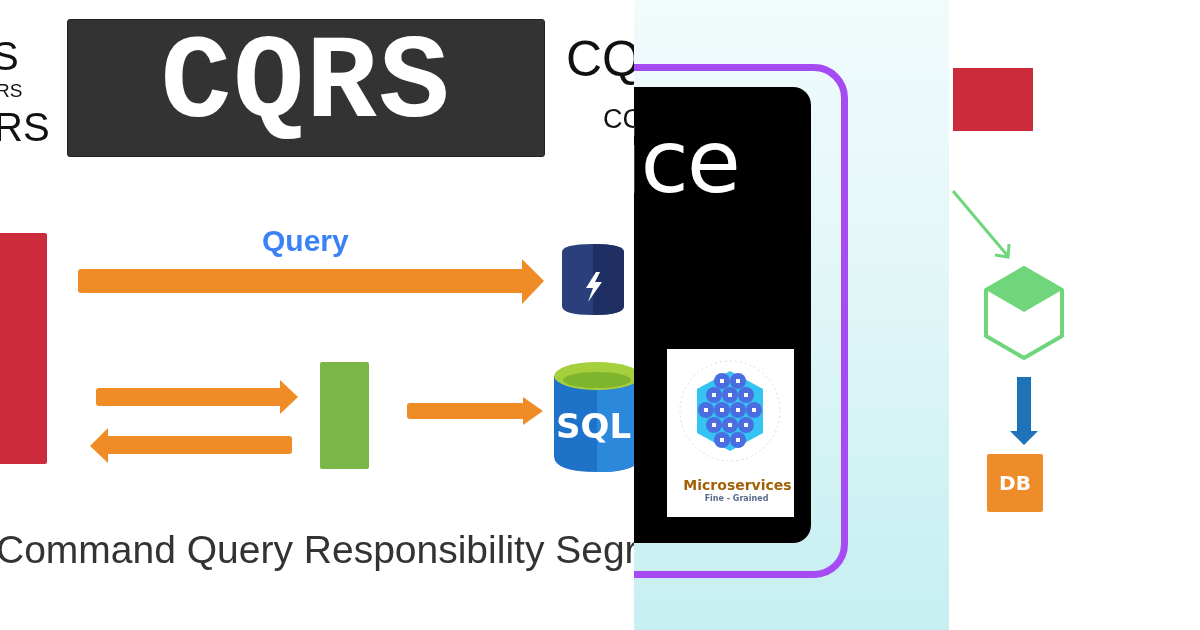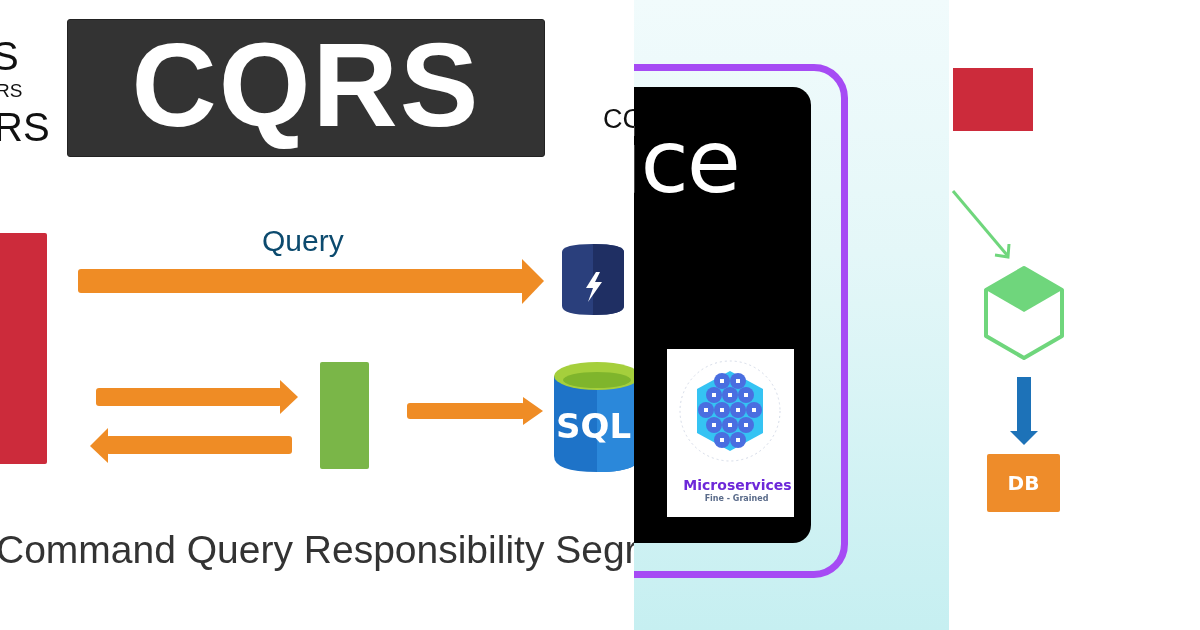--- a/index.html
+++ b/index.html
@@ -5,53 +5,54 @@
   html, body { margin:0; padding:0; }
   body { width:1200px; height:630px; position:relative; overflow:hidden; background:#ffffff; font-family:"Liberation Sans", sans-serif; }
   .panel { position:absolute; top:0; height:630px; overflow:hidden; }
   #p1 { left:0; width:634px; background:#ffffff; }
   #p2 { left:634px; width:315px; background:linear-gradient(180deg,#f1fbfc 0%,#e4f7f8 40%,#c6eff1 100%); }
   #p3 { left:949px; width:251px; background:#ffffff; }
 
   
   .t-left-big { position:absolute; font-family:"Liberation Sans", sans-serif; color:#111; }
   .cqrs-box { position:absolute; left:67px; top:19px; width:476px; height:136px; background:#333333; border:1px solid #222; border-radius:3px; display:flex; align-items:center; justify-content:center; }
-  .cqrs-box span { color:#fff; font-family:Liberation Sans, sans-serif; font-weight:bold; font-size:118px; letter-spacing:2px; line-height:1; margin-top:-6px; }
+  .cqrs-box span { color:#fff; font-family:Liberation Mono, monospace; font-weight:bold; font-size:118px; letter-spacing:2px; line-height:1; margin-top:-6px; }
   .red-block { position:absolute; left:-10px; top:233px; width:57px; height:231px; background:#cc2b3b; border-radius:2px; }
   .red-block span { position:absolute; left:-8px; top:100px; color:#fff; font-size:34px; font-weight:300; }
-  .label { position:absolute; color:#0c4a6e; font-family:"Liberation Sans", sans-serif; }
+  .label { position:absolute; color:#3b82f6; font-family:"Liberation Sans", sans-serif;font-weight:bold; }
   .arrow { position:absolute; }
   .green-block { position:absolute; left:320px; top:362px; width:49px; height:107px; background:#7ab648; border-radius:2px; }
   .footer-text { position:absolute; left:-4px; top:528px; font-size:39px; color:#333; white-space:nowrap; font-family:"Liberation Sans", sans-serif; }
 
   
   .purple-frame { position:absolute; left:-40px; top:64px; width:240px; height:500px; border:7px solid #a64bf4; border-radius:34px; }
   .black-card { position:absolute; left:-30px; top:87px; width:207px; height:456px; background:#000; border-radius:18px; }
   .ice-text { position:absolute; left:-16px; top:118px; color:#fff; font-family:"DejaVu Sans", sans-serif; font-size:88px; letter-spacing:-2px; line-height:1; }
   .ms-card { position:absolute; left:33px; top:349px; width:127px; height:168px; background:#fff; }
-  .ms-title { position:absolute; left:0; width:141px; top:128px; text-align:center; color:#6d28d9; font-weight:bold; font-size:14px; font-family:"DejaVu Sans", sans-serif; }
+  .ms-title { position:absolute; left:0; width:141px; top:128px; text-align:center; color:#a16207; font-weight:bold; font-size:14px; font-family:"DejaVu Sans", sans-serif; }
   .ms-sub { position:absolute; left:0; width:139px; top:145px; text-align:center; color:#5a6b8a; font-size:8px; font-weight:bold; font-family:"DejaVu Sans", sans-serif; }
 
   
   .red-rect { position:absolute; left:4px; top:68px; width:80px; height:63px; background:#cc2b3b; }
-  .db-box { position:absolute; left:38px; top:454px; width:73px; height:58px; background:#ee8c2a; border-radius:2px; display:flex; align-items:center; justify-content:center; }
+  .db-box { position:absolute; left:38px; top:454px; width:56px; height:58px; background:#ee8c2a; border-radius:2px; display:flex; align-items:center; justify-content:center; }
   .db-box span { color:#fff; font-weight:bold; font-size:20px; font-family:"DejaVu Sans", sans-serif; }
 </style>
 </head>
 <body>
 
 <div class="panel" id="p1">
   <div class="t-left-big" style="left:-8px;top:34px;font-size:40px;">S</div>
   <div class="t-left-big" style="left:-4px;top:80px;font-size:19px;">RS</div>
   <div class="t-left-big" style="left:-6px;top:105px;font-size:40px;">RS</div>
 
   <div class="cqrs-box">
     <span>CQRS</span>
   </div>
 
+  <div class="t-left-big" style="left:566px;top:30px;font-size:50px;">CQ</div>
   <div class="t-left-big" style="left:603px;top:104px;font-size:27px;">CC</div>
 
   <div class="red-block">
     <span>5</span>
   </div>
 
   <div class="label" style="left:262px;top:224px;font-size:30px;">Query</div>
   <svg class="arrow" style="left:76px;top:257px;" width="470" height="50">
     <rect x="2" y="12" width="448" height="24" rx="3" fill="#ef8c25"></rect>
     <polygon points="446,2 468,24 446,47" fill="#ef8c25"></polygon>

